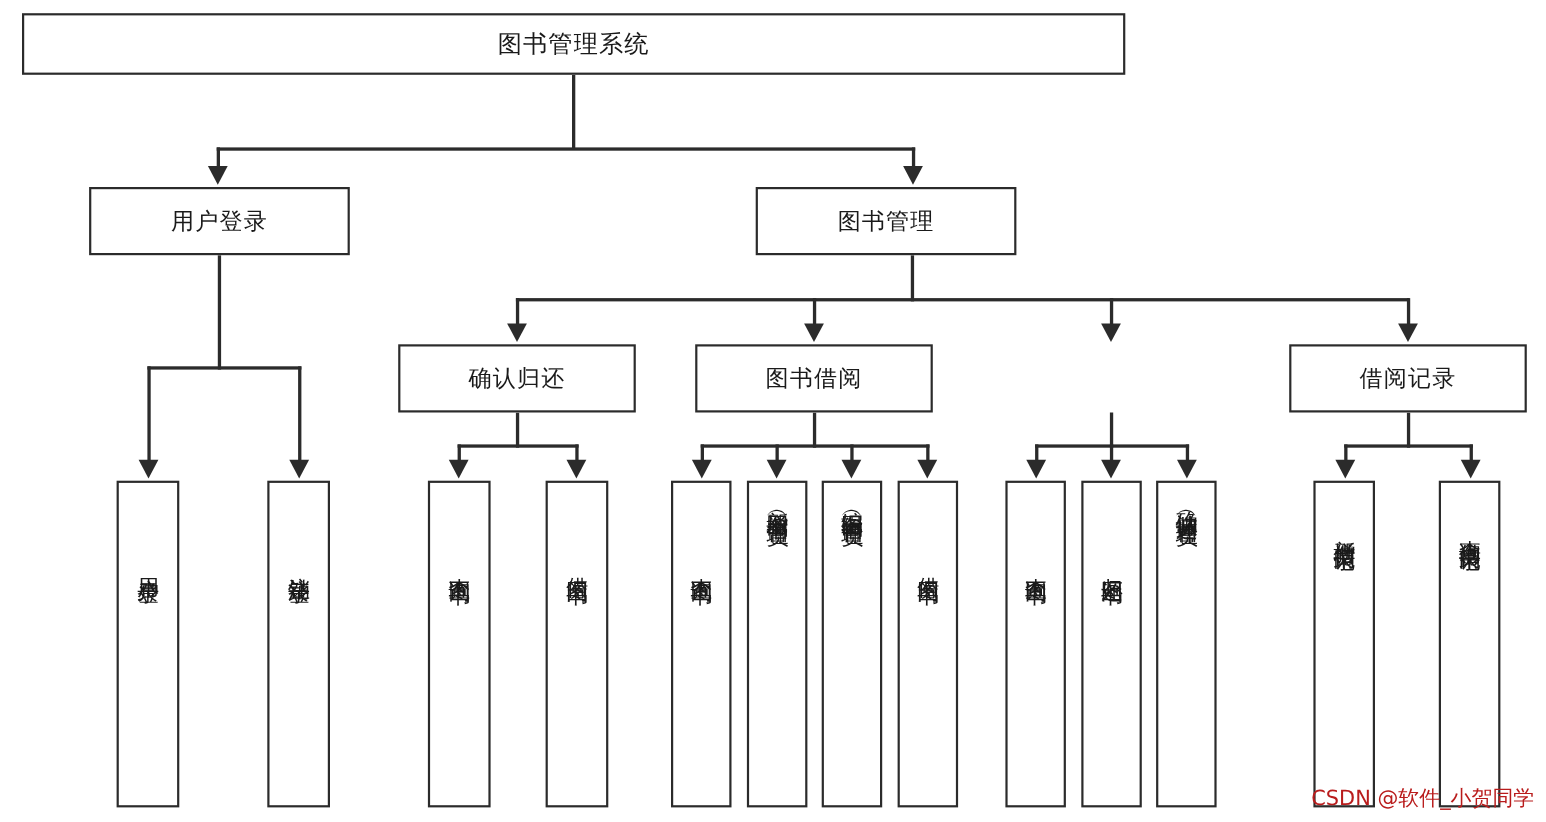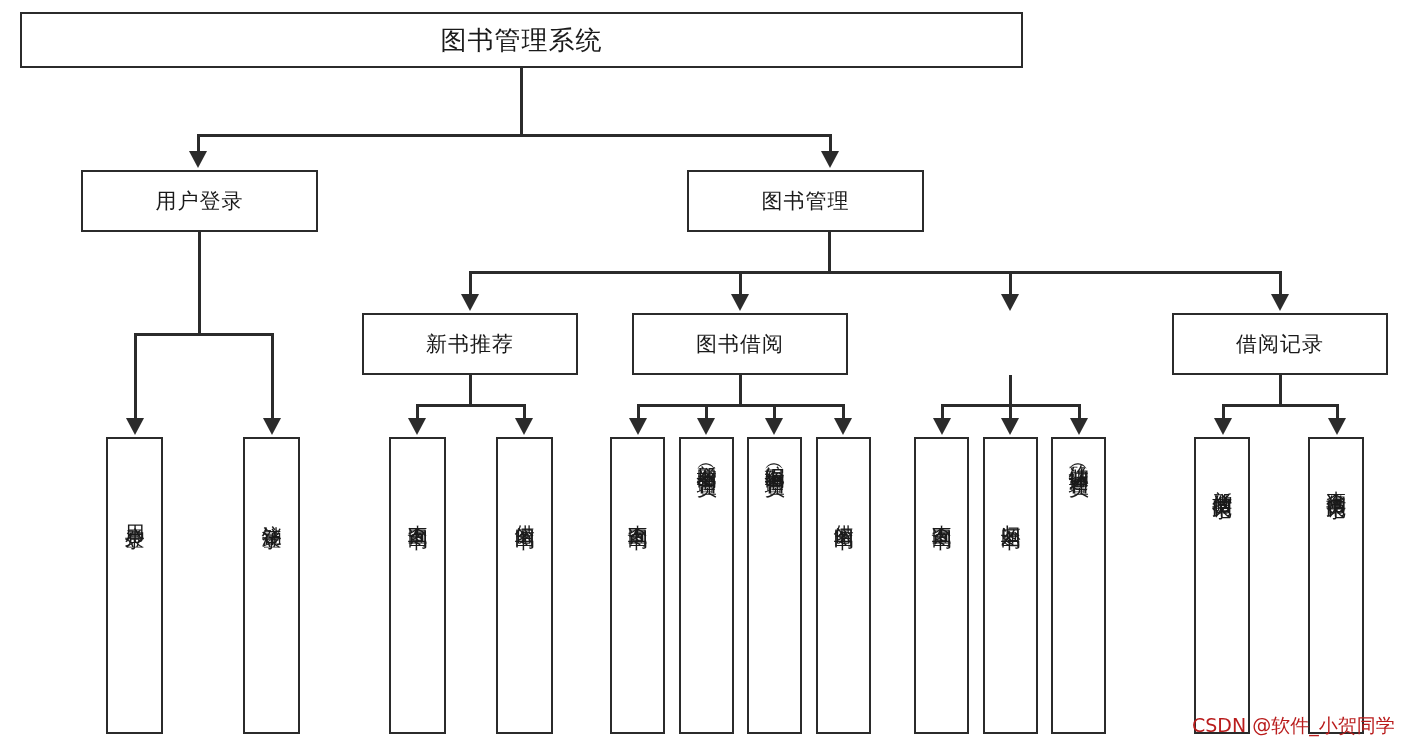--- a/index.html
+++ b/index.html
@@ -21,21 +21,21 @@
     display:flex;
     align-items:center;
     justify-content:center;
     color:#1a1a1a;
     z-index:3;
   }
   .node.h{            
     font-size:21px;
     letter-spacing:1px;
   }
-  .node.root{font-size:26px;}
+  .node.root{font-size:22px;}
   .node.v{            
     font-size:20px;
     align-items:flex-start;
     padding-top:22px;
   }
   .vtext{
     writing-mode:vertical-rl;
     text-orientation:upright;
     line-height:1.08;
     letter-spacing:2px;
@@ -102,21 +102,21 @@
   <div class="ln v" style="left:469px;top:271px;height:24px;"></div>
   <div class="ln v" style="left:739px;top:271px;height:24px;"></div>
   <div class="ln v" style="left:1009px;top:271px;height:24px;"></div>
   <div class="ln v" style="left:1279px;top:271px;height:24px;"></div>
   <div class="arrow" style="left:461px;top:294px;"></div>
   <div class="arrow" style="left:731px;top:294px;"></div>
   <div class="arrow" style="left:1001px;top:294px;"></div>
   <div class="arrow" style="left:1271px;top:294px;"></div>
 
   <div class="node h" style="left:362px;top:313px;width:216px;height:62px;">
-    <span>新书推荐</span>
+    <span>确认归还</span>
   </div>
   <div class="node h" style="left:632px;top:313px;width:216px;height:62px;">
     <span>图书借阅</span>
   </div>
   <div class="node h" style="left:1172px;top:313px;width:216px;height:62px;text-align:right;">
     <span>借阅记录</span>
   </div>
 
   <div class="ln v" style="left:469px;top:375px;height:32px;"></div>
   <div class="ln h" style="left:416px;top:404px;width:110px;"></div>

